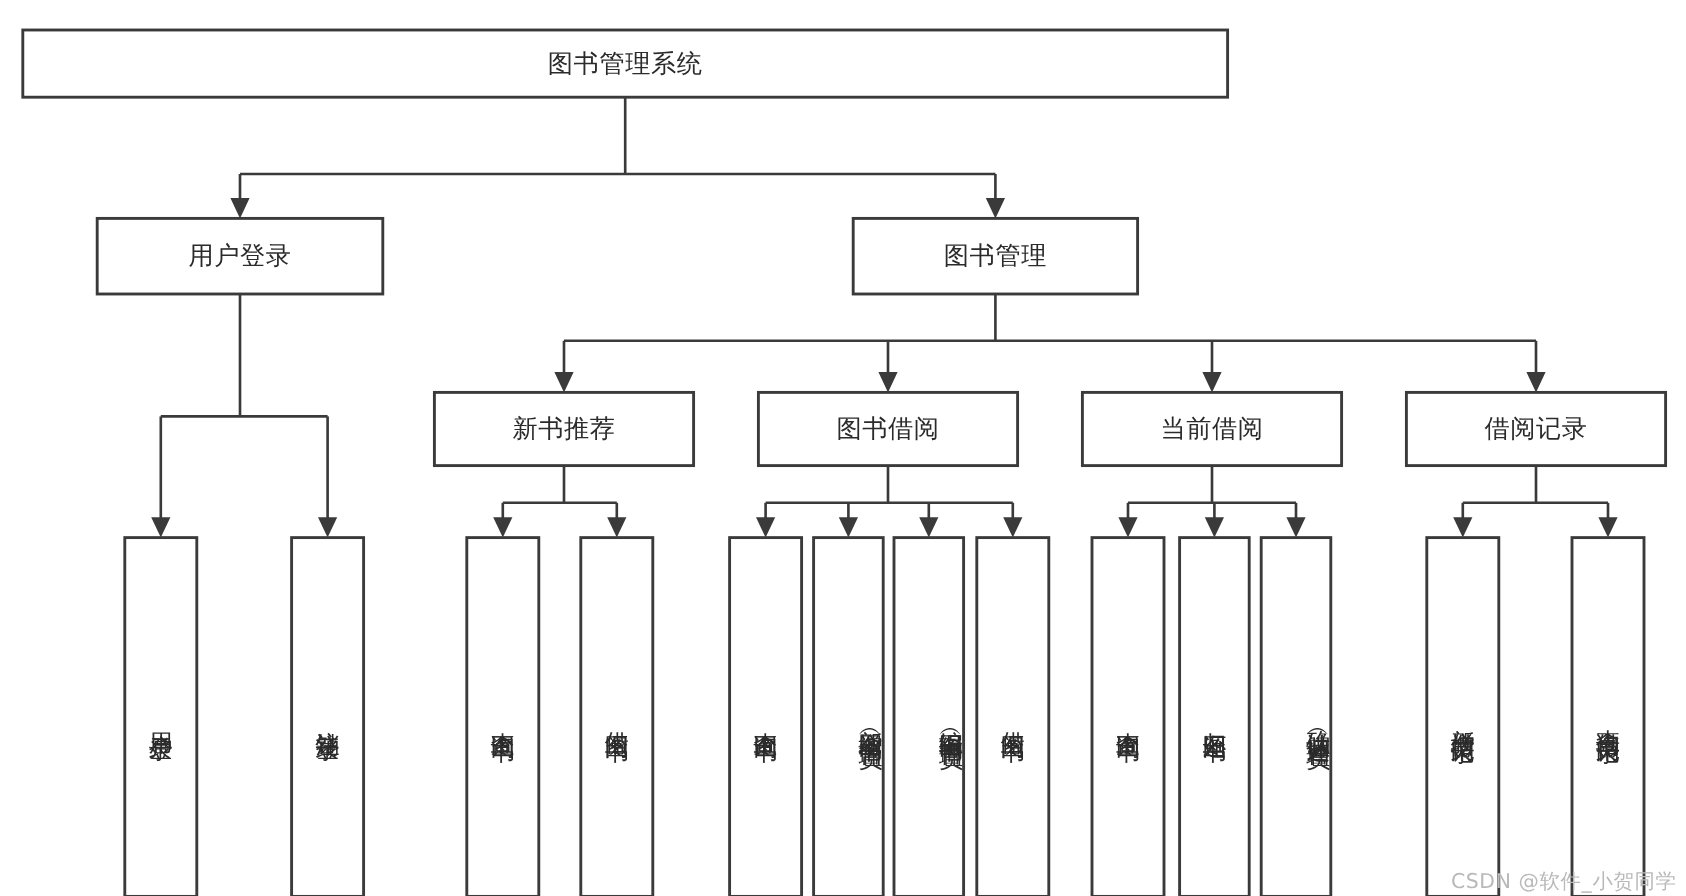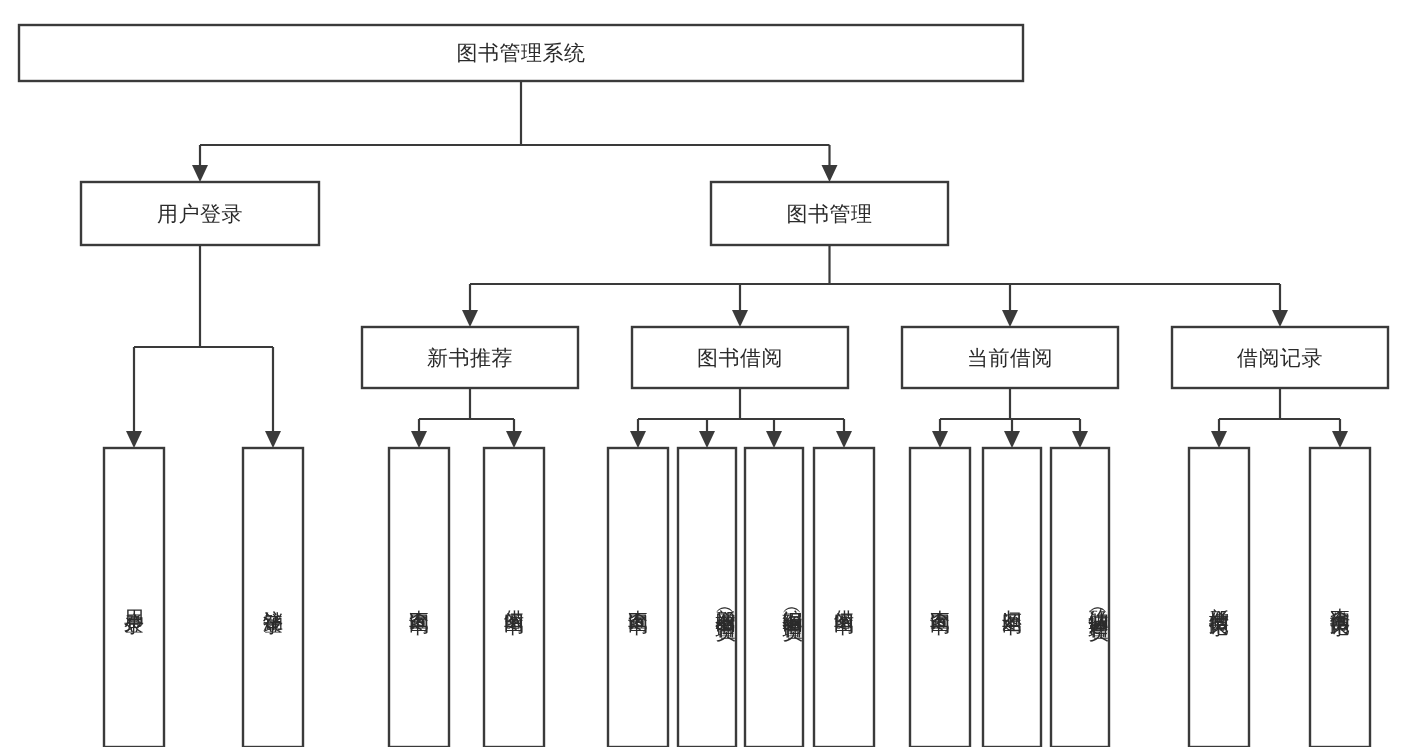--- a/index.html
+++ b/index.html
@@ -219,13 +219,14 @@
       <div class="leaf-label" style="left: 678px; top: 436px; width: 58px; height: 299px; align-items: flex-start; padding-top: 4px;">新增图书（管理员）</div>
       <div class="leaf-label" style="left: 745px; top: 436px; width: 58px; height: 299px; align-items: flex-start; padding-top: 4px;">编辑图书（管理员）</div>
       <div class="leaf-label" style="left: 814px; top: 436px; width: 60px; height: 299px; align-items: center;">借阅图书</div>
       <div class="leaf-label" style="left: 910px; top: 436px; width: 60px; height: 299px; align-items: center;">查询图书</div>
       <div class="leaf-label" style="left: 983px; top: 436px; width: 58px; height: 299px; align-items: center;">归还图书</div>
       <div class="leaf-label" style="left: 1051px; top: 436px; width: 58px; height: 299px; align-items: flex-start; padding-top: 4px;">确认归还（管理员）</div>
       <div class="leaf-label" style="left: 1189px; top: 436px; width: 60px; height: 299px; align-items: center;">新增借阅记录</div>
       <div class="leaf-label" style="left: 1310px; top: 436px; width: 60px; height: 299px; align-items: center;">查询借阅记录</div>
     </div>
 
+  <div class="watermark">CSDN @软件_小贺同学</div>
 </div>
 
 </body></html>

